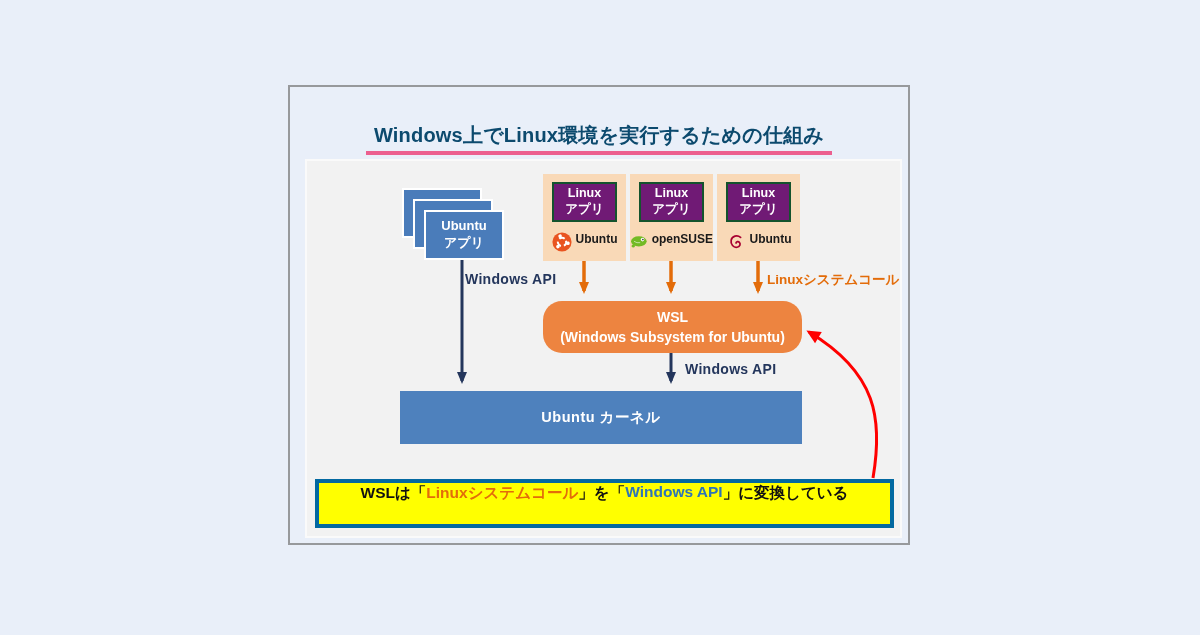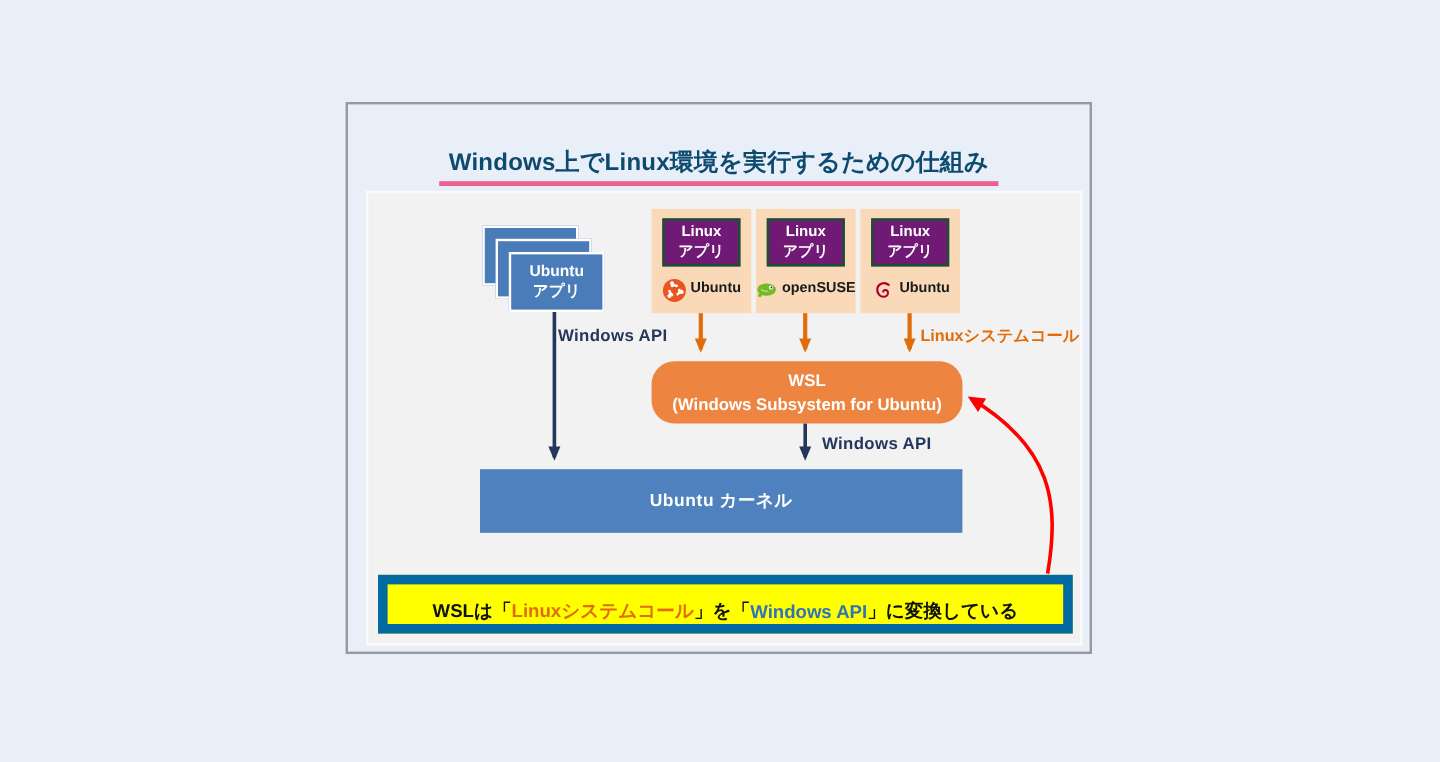--- a/index.html
+++ b/index.html
@@ -44,21 +44,21 @@
   .kernel-box { position:absolute; left:93px; top:230px; width:402px; height:53px; background:#4e81bd;
                 display:flex; align-items:center; justify-content:center;
                 color:#ffffff; font-weight:bold; font-size:14.5px; letter-spacing:0.5px; }
 
   
   .label-navy { position:absolute; color:#24365c; font-weight:bold; font-size:14px; letter-spacing:0.3px; }
   .label-orange { position:absolute; color:#e36c0a; font-weight:bold; font-size:13.5px; }
 
   
   .note { position:absolute; left:8px; top:318px; width:579px; height:49px; background:#ffff00;
-          border:8px solid #0369a1; display:flex; align-items:flex-end; justify-content:center;
+          border:4px solid #0369a1; display:flex; align-items:flex-start; justify-content:center;
           font-size:15.5px; font-weight:bold; color:#111111; }
   .hl-orange { color:#e36c0a; }
   .hl-blue { color:#2e75b6; }
 
   .arrows-layer { position:absolute; left:0; top:0; width:593px; height:375px;
                   pointer-events:none; z-index:5; }
 </style>
 </head>
 <body>
 

